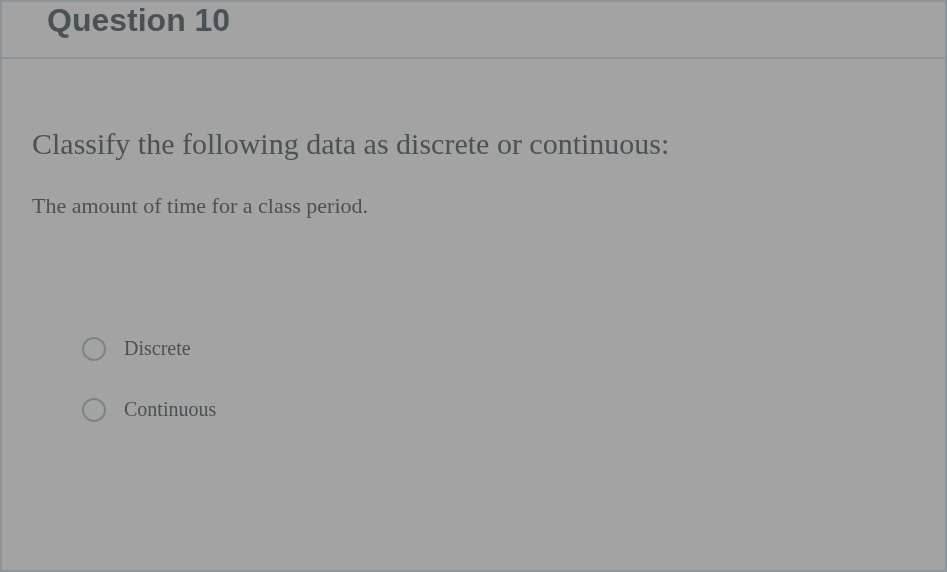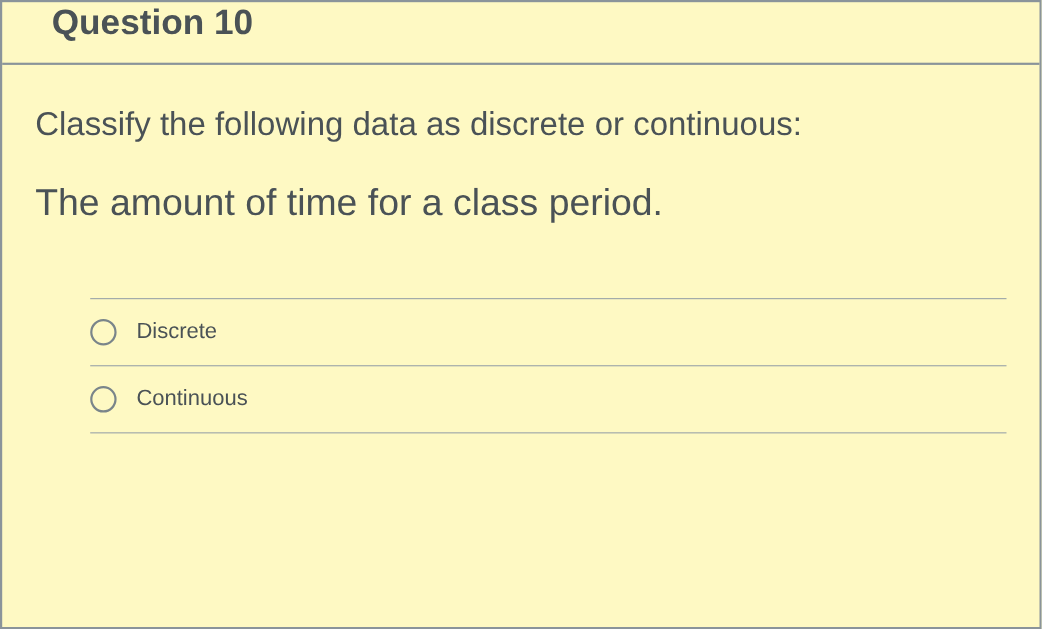--- a/index.html
+++ b/index.html
@@ -9,47 +9,48 @@
     }
     body {
       font-family: -apple-system, "Helvetica Neue", Arial, sans-serif;
       background: #c8d4d8;
       width: 947px;
       height: 572px;
       overflow: hidden;
     }
     .question-container {
       border: 2px solid #8a949a;
-      background: #fef9c3;
+      background: #a3a3a3;
       min-height: 100%;
       position: relative;
     }
     .question-header {
       padding: 0px 30px 18px 45px;
       border-bottom: 2px solid #8a949a;
     }
     .question-title {
       font-size: 32px;
       font-weight: 600;
       color: #4a5256;
     }
     .question-body {
-      padding: 34px 30px 30px 30px;
+      padding: 64px 30px 30px 30px;
+      font-family: Liberation Serif, serif;
     }
     .prompt-text {
       font-size: 30px;
       color: #4a5256;
       line-height: 1.4;
       margin-bottom: 26px;
     }
     .prompt-subtext {
-      font-size: 34px;
+      font-size: 22px;
       color: #4a5256;
       line-height: 1.4;
-      margin-bottom: 62px;
+      margin-bottom: 96px;
     }
     .options {
       margin-left: 50px;
       margin-right: 0;
     }
     .option-row {
       display: flex;
       align-items: center;
       padding: 18px 0 18px 0;
       border-top: 1.5px solid #9aa4a8;

